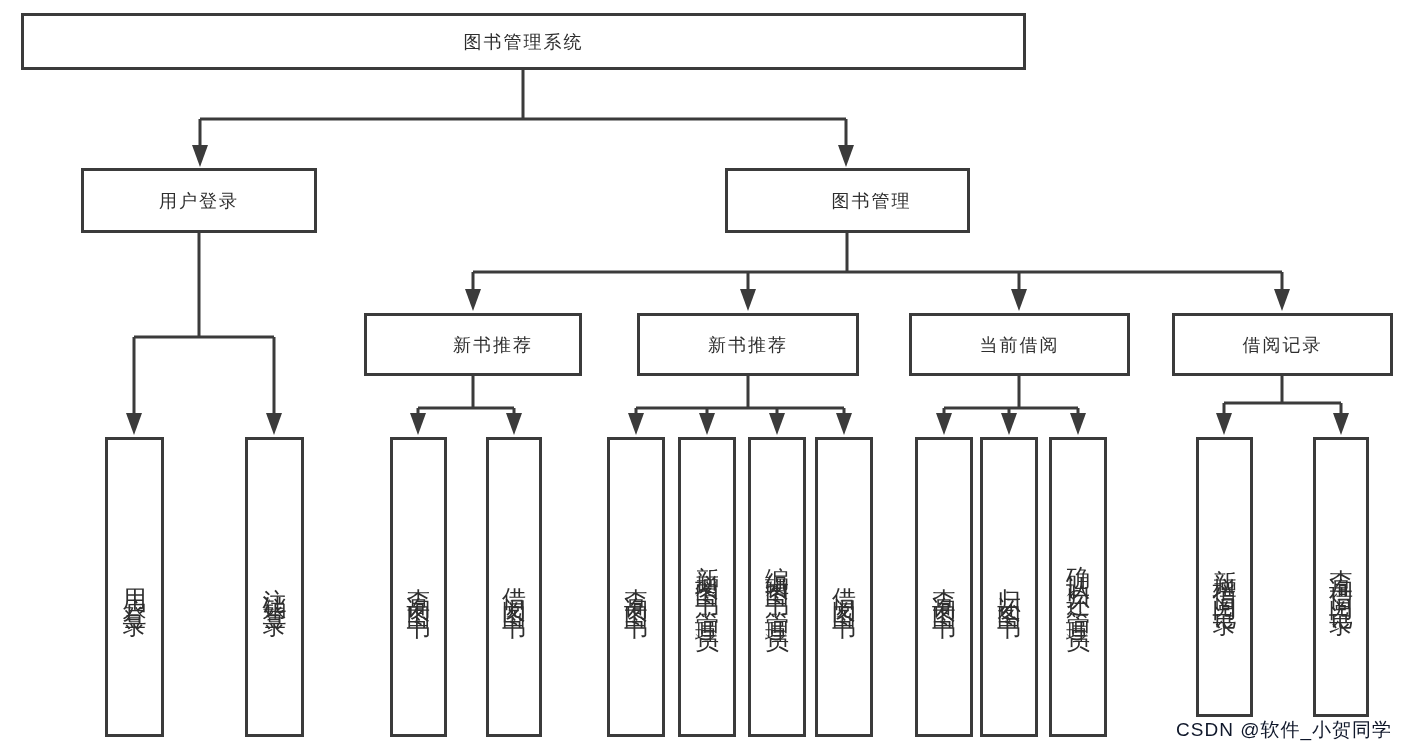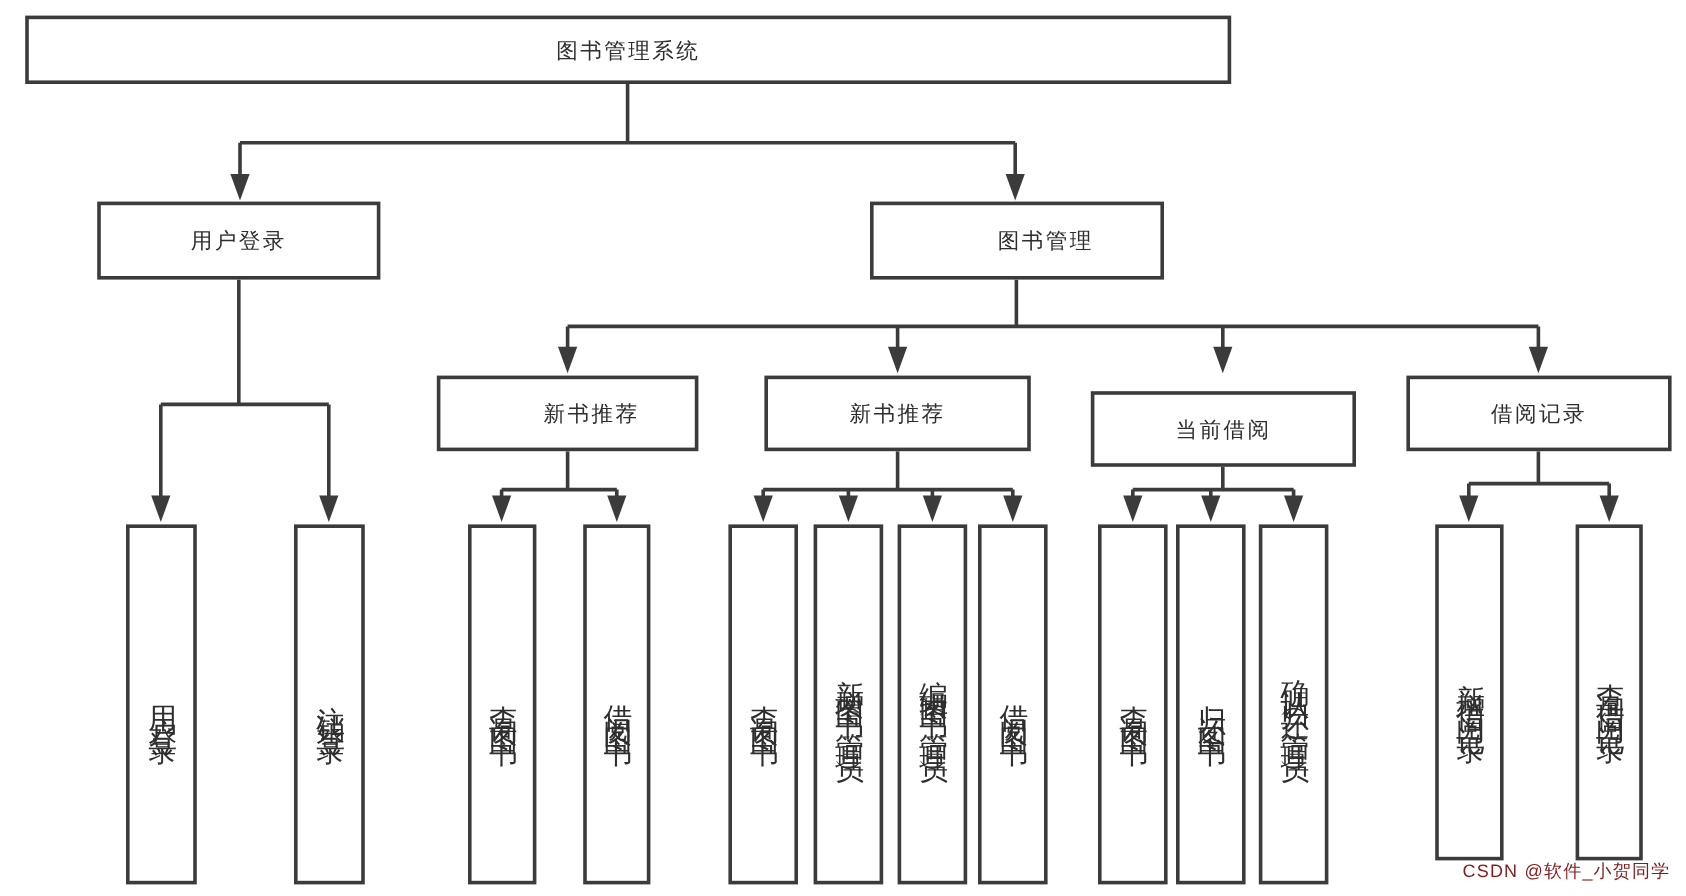--- a/index.html
+++ b/index.html
@@ -13,21 +13,21 @@
     display:flex;align-items:center;justify-content:center;
   }
   .hlabel{
     font-size:18px;letter-spacing:2px;color:#2e2e2e;white-space:nowrap;line-height:1;
   }
   .vnode .vlabel{
     writing-mode:vertical-rl;text-orientation:mixed;
     font-size:24px;letter-spacing:9px;color:#2e2e2e;line-height:1;
   }
   .watermark{
-    position:absolute;font-size:15px;color:#7f1d1d;letter-spacing:1px;white-space:nowrap;
+    position:absolute;font-size:19px;color:#0f172a;letter-spacing:1px;white-space:nowrap;
   }
 </style>
 </head>
 <body>
 
 <div class="canvas">
 
   <svg class="connector-svg" viewBox="0 0 1405 747" xmlns="http://www.w3.org/2000/svg">
     <g stroke="#3b3b3b" stroke-width="3" fill="none">
       <path d="M523,70 V119 M200,119 H846 M200,119 V146 M846,119 V146"></path>
@@ -71,21 +71,21 @@
   <div class="node" style="left:725px;top:168px;width:245px;height:65px;padding-left:48px;">
     <span class="hlabel">图书管理</span>
   </div>
 
   <div class="node" style="left:364px;top:313px;width:218px;height:63px;padding-left:40px;">
     <span class="hlabel">新书推荐</span>
   </div>
   <div class="node" style="left:637px;top:313px;width:222px;height:63px;">
     <span class="hlabel">新书推荐</span>
   </div>
-  <div class="node" style="left:909px;top:326px;width:221px;height:63px;">
+  <div class="node" style="left:909px;top:313px;width:221px;height:63px;">
     <span class="hlabel">当前借阅</span>
   </div>
   <div class="node" style="left:1172px;top:313px;width:221px;height:63px;">
     <span class="hlabel">借阅记录</span>
   </div>
 
   <div class="node vnode" style="left:105px;top:437px;width:59px;height:300px;">
     <span class="vlabel">用户登录</span>
   </div>
   <div class="node vnode" style="left:245px;top:437px;width:59px;height:300px;">

